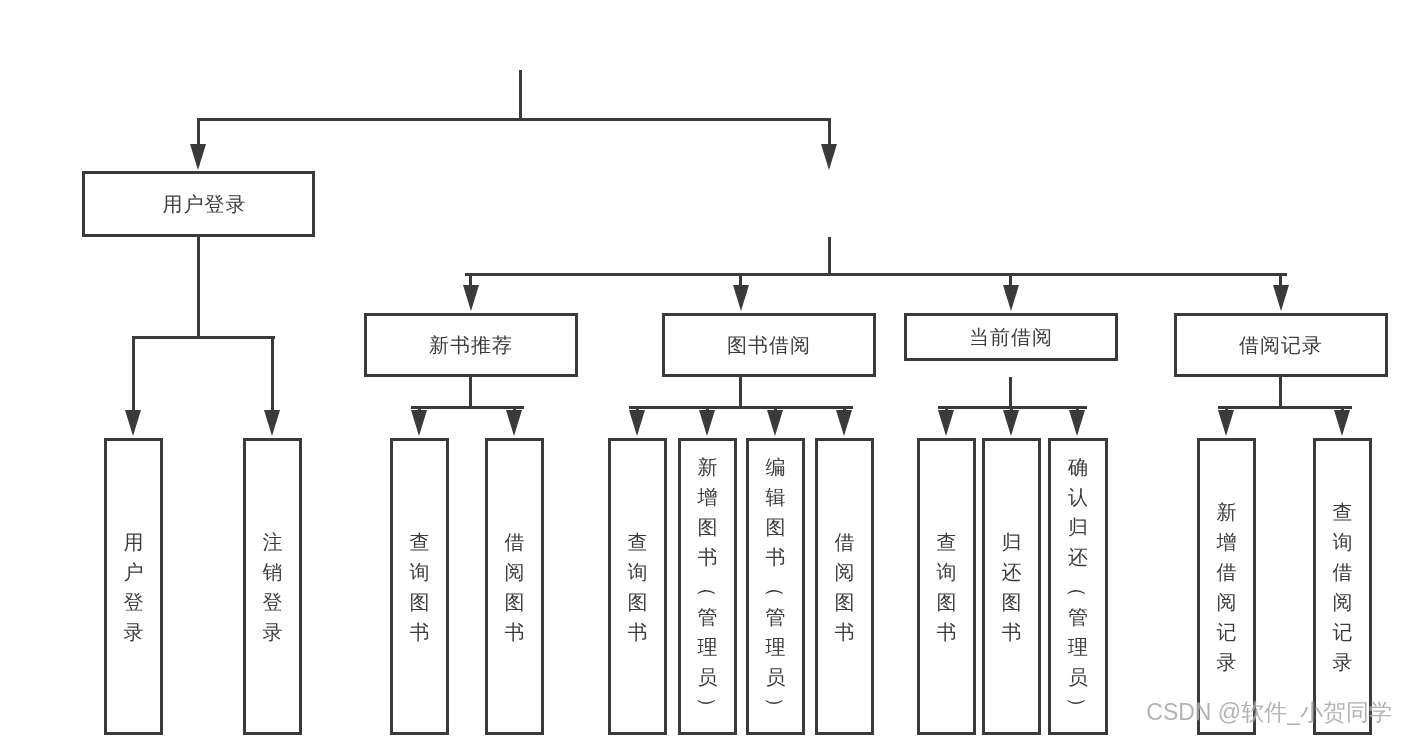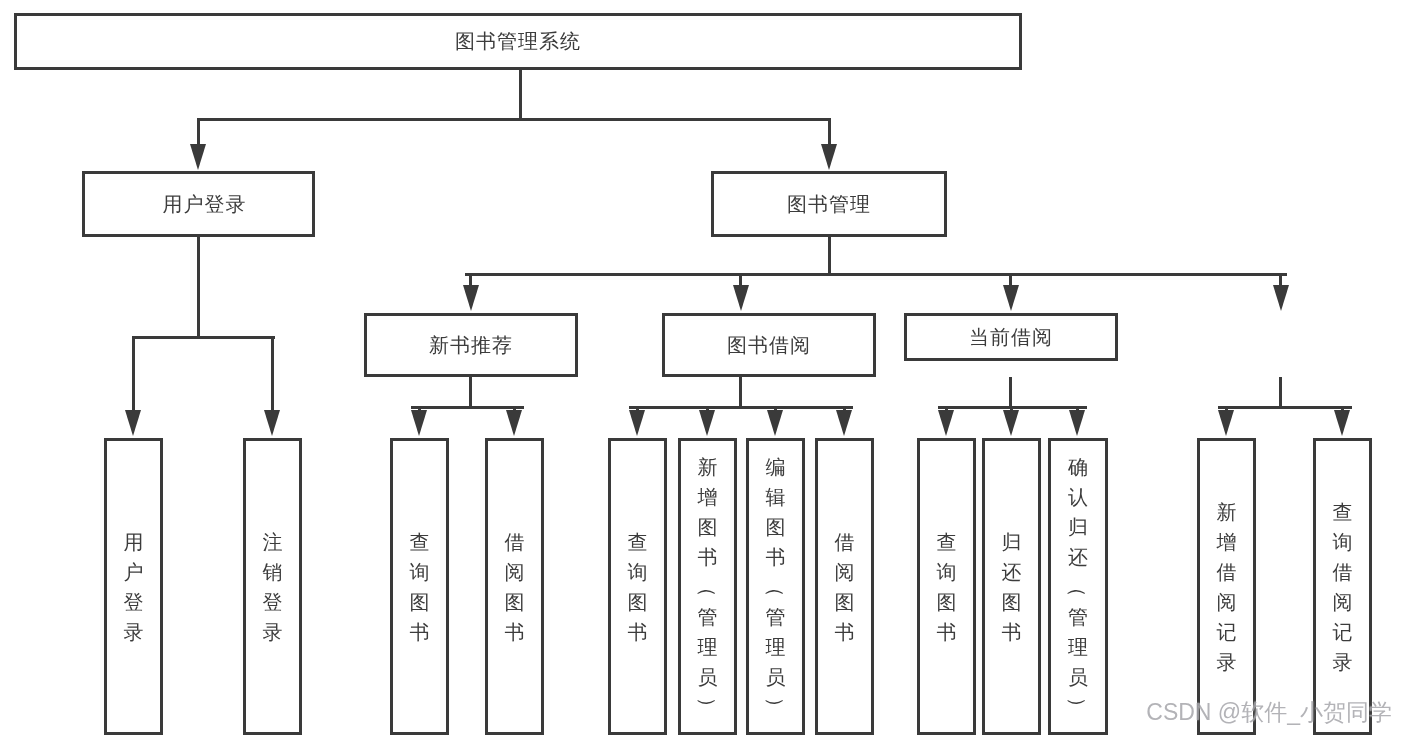--- a/index.html
+++ b/index.html
@@ -57,36 +57,30 @@
     opacity:.85;
     white-space:nowrap;
     text-shadow:0 0 2px #fff;
   }
 </style>
 </head>
 <body>
 
 <div id="canvas">
 
-  <div class="node" style="left:14px;top:13px;width:1008px;height:57px;">
-    <span class="hlabel">图书管理系统</span>
-  </div>
 
   <div class="vline" style="left:519px;top:70px;height:48px;"></div>
   <div class="hline" style="left:197px;top:118px;width:634px;"></div>
   <div class="stem" style="left:197px;top:118px;height:28px;"></div>
   <div class="arr" style="left:190px;top:144px;"></div>
   <div class="stem" style="left:828px;top:118px;height:28px;"></div>
   <div class="arr" style="left:821px;top:144px;"></div>
 
   <div class="node" style="left:82px;top:171px;width:233px;height:66px;padding-left:12px;">
     <span class="hlabel">用户登录</span>
-  </div>
-  <div class="node" style="left:711px;top:171px;width:236px;height:66px;">
-    <span class="hlabel">图书管理</span>
   </div>
 
   <div class="vline" style="left:197px;top:237px;height:99px;"></div>
   <div class="hline" style="left:132px;top:336px;width:143px;"></div>
   <div class="stem" style="left:132px;top:336px;height:76px;"></div>
   <div class="arr" style="left:125px;top:410px;"></div>
   <div class="stem" style="left:271px;top:336px;height:76px;"></div>
   <div class="arr" style="left:264px;top:410px;"></div>
 
   <div class="vline" style="left:828px;top:237px;height:36px;"></div>
@@ -102,20 +96,23 @@
 
   <div class="node" style="left:364px;top:313px;width:214px;height:64px;">
     <span class="hlabel">新书推荐</span>
   </div>
   <div class="node" style="left:634px;top:313px;width:214px;height:64px;margin-left:28px;">
     <span class="hlabel">图书借阅</span>
   </div>
   <div class="node" style="left:904px;top:313px;width:214px;height:48px;">
     <span class="hlabel">当前借阅</span>
   </div>
+  <div class="node" style="left:1174px;top:313px;width:214px;height:64px;">
+    <span class="hlabel">借阅记录</span>
+  </div>
 
   <div class="vline" style="left:469px;top:377px;height:29px;"></div>
   <div class="hline" style="left:411px;top:406px;width:113px;"></div>
   <div class="stem" style="left:418px;top:406px;height:9px;"></div>
   <div class="arr" style="left:411px;top:410px;"></div>
   <div class="stem" style="left:513px;top:406px;height:9px;"></div>
   <div class="arr" style="left:506px;top:410px;"></div>
 
   <div class="vline" style="left:739px;top:377px;height:29px;"></div>
   <div class="hline" style="left:629px;top:406px;width:224px;"></div>

